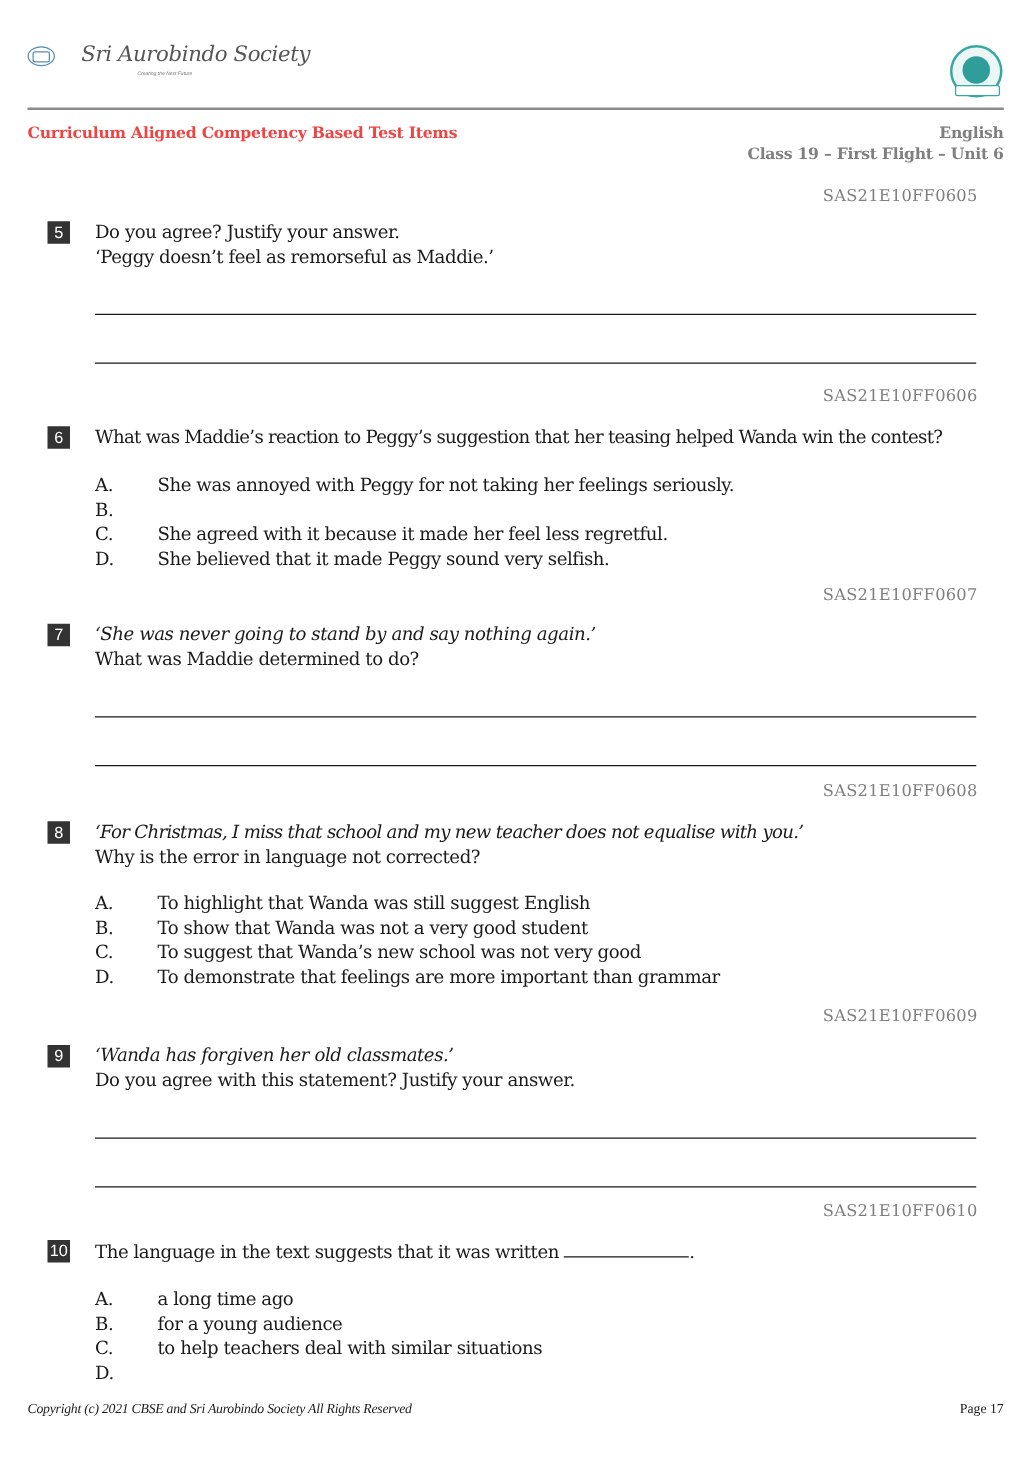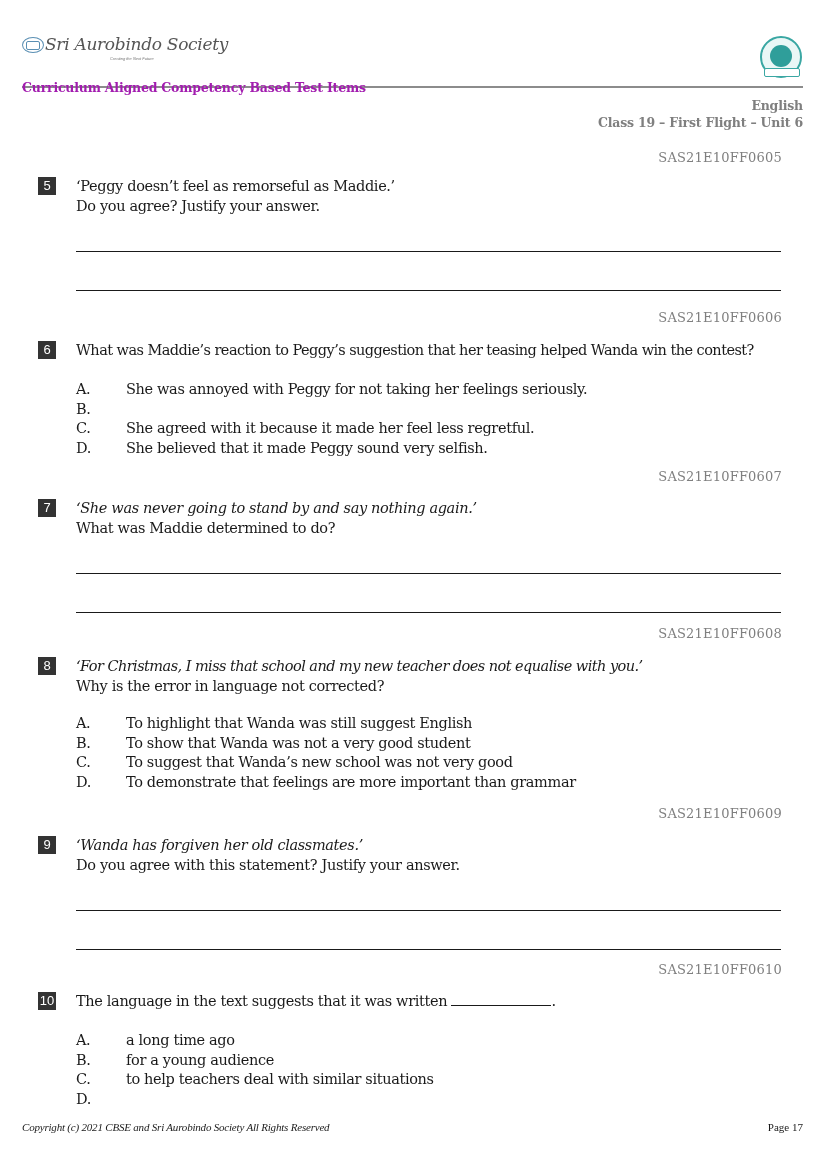--- a/index.html
+++ b/index.html
@@ -1,35 +1,35 @@
 <!DOCTYPE html>
 <html><head>
 <meta charset="utf-8">
 <style>
   html, body { margin: 0; padding: 0; background: #ffffff; }
   body { width: 827px; height: 1169px; position: relative; overflow: hidden;
          font-family: "DejaVu Serif", "Liberation Serif", serif; color: #1a1a1a; }
   .abs { position: absolute; }
-  .logo-left { left: 22px; top: 36px; display: flex; align-items: center; gap: 1px; }
+  .logo-left { left: 22px; top: 36px; display: flex; align-items: center; gap: 21px; }
   .logo-globe { width: 22px; height: 16px; border: 1.5px solid #5a8fb3; border-radius: 50%;
                 box-sizing: border-box; position: relative; }
   .logo-globe::after { content: ""; position: absolute; left: 3px; top: 3px; width: 12px; height: 7px;
                        border: 1px solid #5a8fb3; border-radius: 2px; }
   .logo-text { font-family: "DejaVu Serif", serif; font-style: italic; font-size: 17px; color: #555;
                letter-spacing: -0.3px; line-height: 1; }
   .logo-tag { position: absolute; left: 88px; top: 20px; font-size: 4px; color: #777; font-style: italic;
               font-family: "Liberation Sans", sans-serif; }
   .logo-right { left: 760px; top: 36px; width: 42px; height: 42px; border-radius: 50%;
                 border: 2px solid #3aa7a3; box-sizing: border-box; background: #eaf7f6; }
   .logo-right .inner { position: absolute; left: 8px; top: 7px; width: 22px; height: 22px;
                        border-radius: 50%; background: #2f9e9a; }
   .logo-right .ribbon { position: absolute; left: 2px; top: 30px; width: 34px; height: 7px;
                         border: 1px solid #3aa7a3; border-radius: 2px; background: #fff; }
   .hr { left: 22px; top: 86px; width: 781px; height: 2px; background: #8c8c8c; }
-  .hdr-left { left: 22px; top: 80px; font-size: 12.5px; font-weight: bold; color: #a21caf;
+  .hdr-left { left: 22px; top: 98px; font-size: 12.5px; font-weight: bold; color: #ef4444;
               font-family: "DejaVu Serif", serif; letter-spacing: -0.2px; }
   .hdr-right { right: 24px; top: 97px; text-align: right; font-size: 12.5px; font-weight: bold;
                color: #7f7f7f; line-height: 17px; letter-spacing: -0.2px; }
   .code { right: 45px; font-size: 13px; color: #7f7f7f; font-family: "DejaVu Serif", serif;
           letter-spacing: 0.2px; }
   .qnum { left: 38px; width: 18px; height: 18px; background: #333333; color: #fff;
           font-size: 13px; text-align: center; line-height: 18px; font-family: "Liberation Sans", sans-serif; }
   .qtext { left: 76px; font-size: 14.5px; line-height: 20px; color: #1a1a1a; letter-spacing: -0.35px;
            white-space: nowrap; }
   .qtext .it { font-style: italic; }
@@ -57,22 +57,22 @@
 <div class="abs hr"></div>
 <div class="abs hdr-left">Curriculum Aligned Competency Based Test Items</div>
 <div class="abs hdr-right">
   <div>English</div>
   <div>Class 19 – First Flight – Unit 6</div>
 </div>
 
 <div class="abs code" style="top:150px">SAS21E10FF0605</div>
 <div class="abs qnum" style="top:177px">5</div>
 <div class="abs qtext" style="top:176px">
+  <div>Do you agree? Justify your answer.</div>
   <div>‘Peggy doesn’t feel as remorseful as Maddie.’</div>
-  <div>Do you agree? Justify your answer.</div>
 </div>
 <div class="abs ans-line" style="top:251px"></div>
 <div class="abs ans-line" style="top:290px"></div>
 
 <div class="abs code" style="top:310px">SAS21E10FF0606</div>
 <div class="abs qnum" style="top:341px">6</div>
 <div class="abs qtext" style="top:340px; letter-spacing:-0.55px;">What was Maddie’s reaction to Peggy’s suggestion that her teasing helped Wanda win the contest?</div>
 <div class="abs opts" style="top:380px">
   <div class="opt">
       <span class="letter">A.</span>

